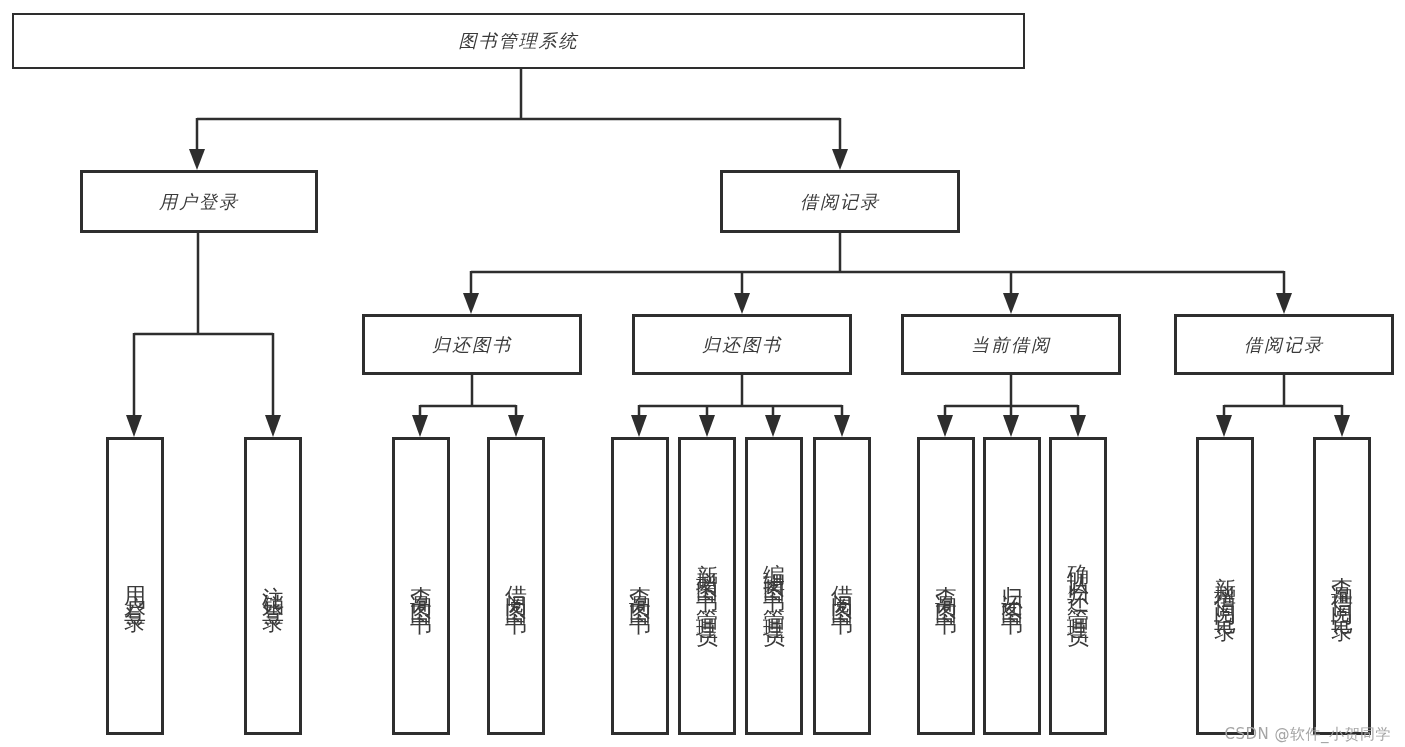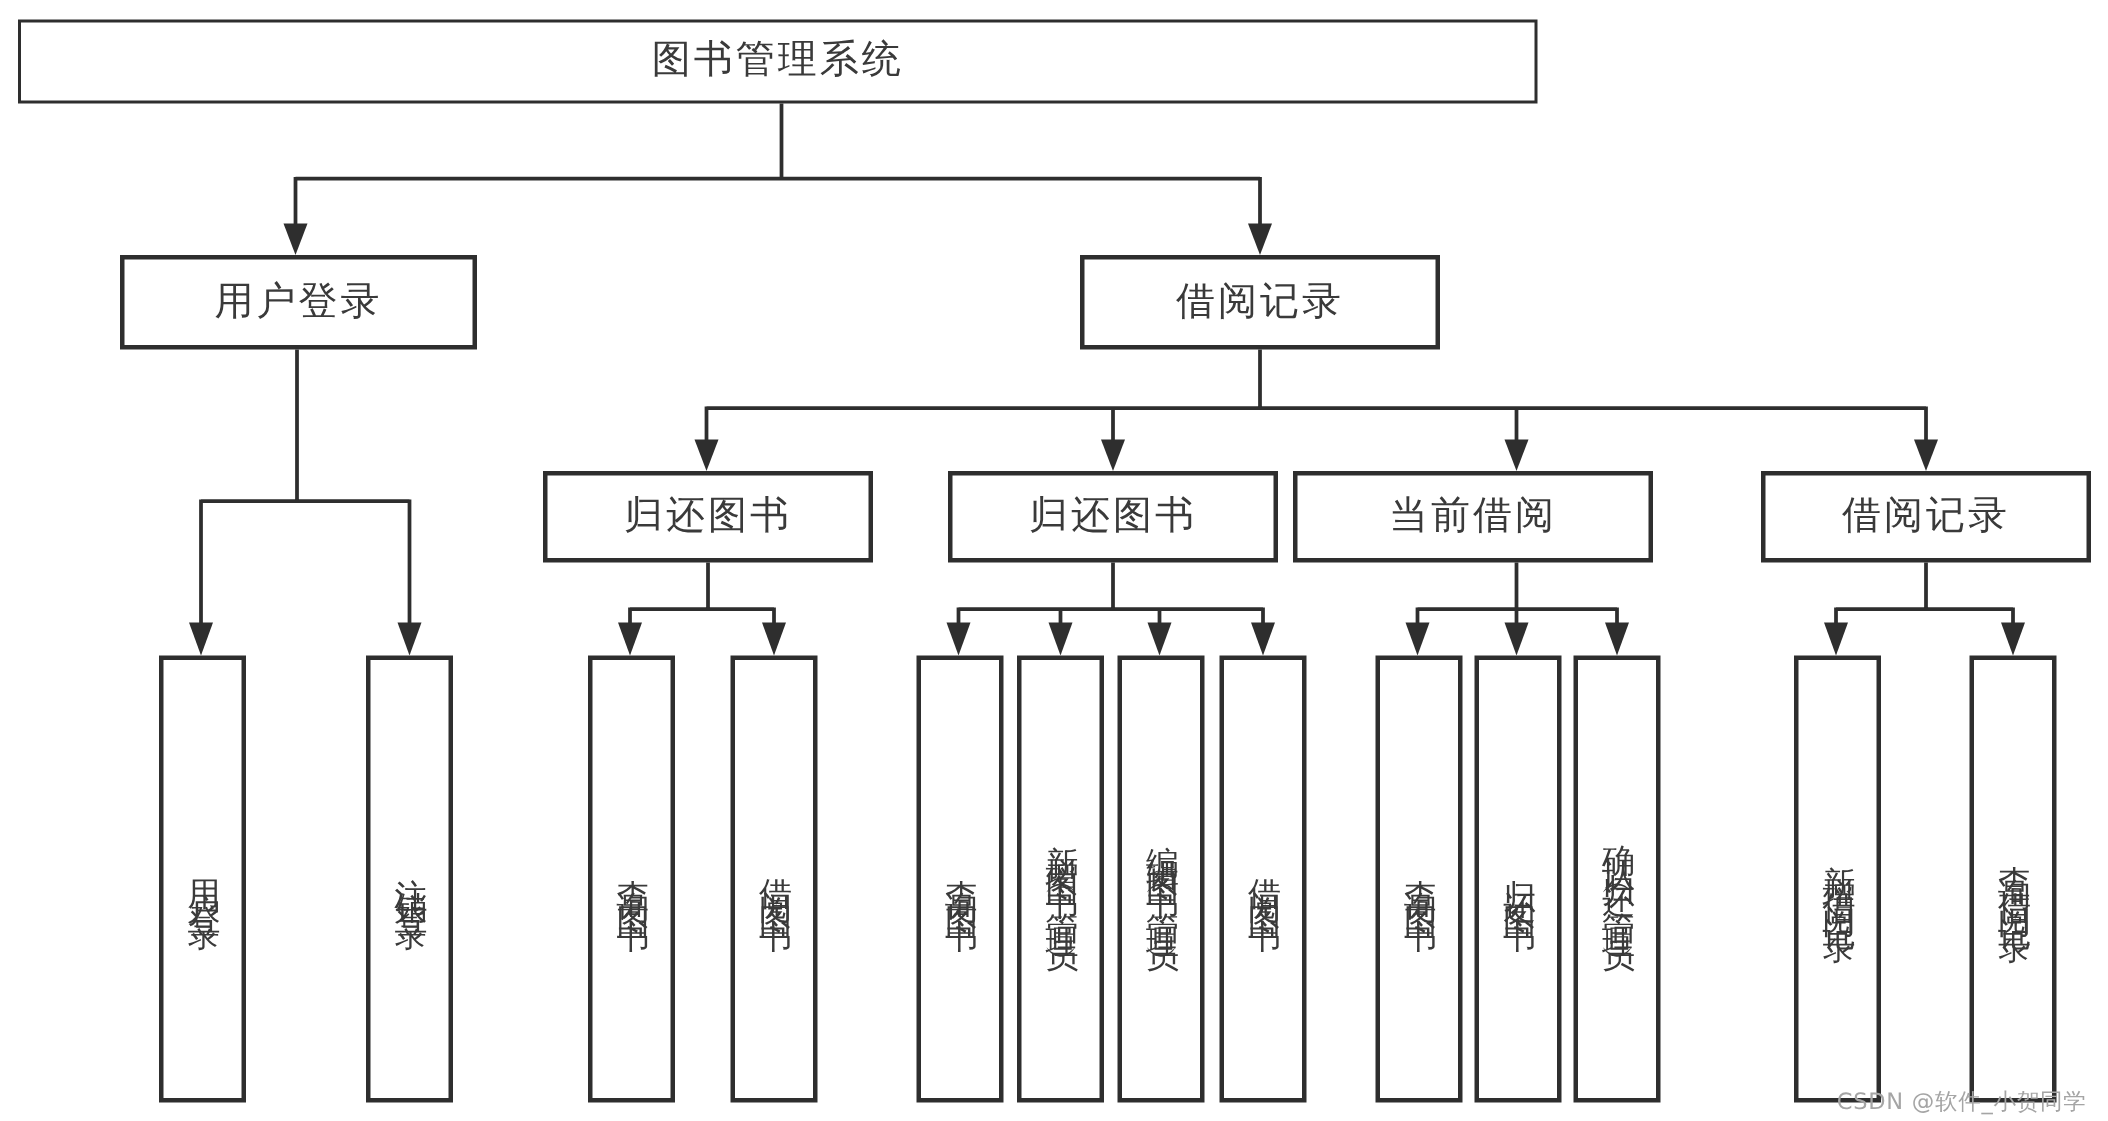--- a/index.html
+++ b/index.html
@@ -24,24 +24,25 @@
     border: 3px solid #2e2e2e;
     background: transparent;
     display: flex;
     align-items: center;
     justify-content: center;
     color: #3a3a3a;
     z-index: 2;
   }
   .node.root { border-width: 2px; }
   .hlabel {
-    font-size: 26px;
+    font-size: 18px;
     letter-spacing: 2px;
     line-height: 1.2;
     white-space: nowrap;
+    font-style: italic;
   }
   .vlabel {
     writing-mode: vertical-rl;
     text-orientation: mixed;
     font-size: 22px;
     letter-spacing: 9px;
     line-height: 1;
     white-space: nowrap;
   }
   .watermark {
@@ -113,21 +114,21 @@
   <div class="node" style="left:720px;top:170px;width:240px;height:63px">
     <span class="hlabel">借阅记录</span>
   </div>
 
   <div class="node" style="left:362px;top:314px;width:220px;height:61px">
     <span class="hlabel">归还图书</span>
   </div>
   <div class="node" style="left:632px;top:314px;width:220px;height:61px">
     <span class="hlabel">归还图书</span>
   </div>
-  <div class="node" style="left:862px;top:314px;width:240px;height:61px">
+  <div class="node" style="left:901px;top:314px;width:220px;height:61px">
     <span class="hlabel">当前借阅</span>
   </div>
   <div class="node" style="left:1174px;top:314px;width:220px;height:61px">
     <span class="hlabel">借阅记录</span>
   </div>
 
   <div class="node" style="left:106px;top:437px;width:58px;height:298px">
     <span class="vlabel">用户登录</span>
   </div>
   <div class="node" style="left:244px;top:437px;width:58px;height:298px">

